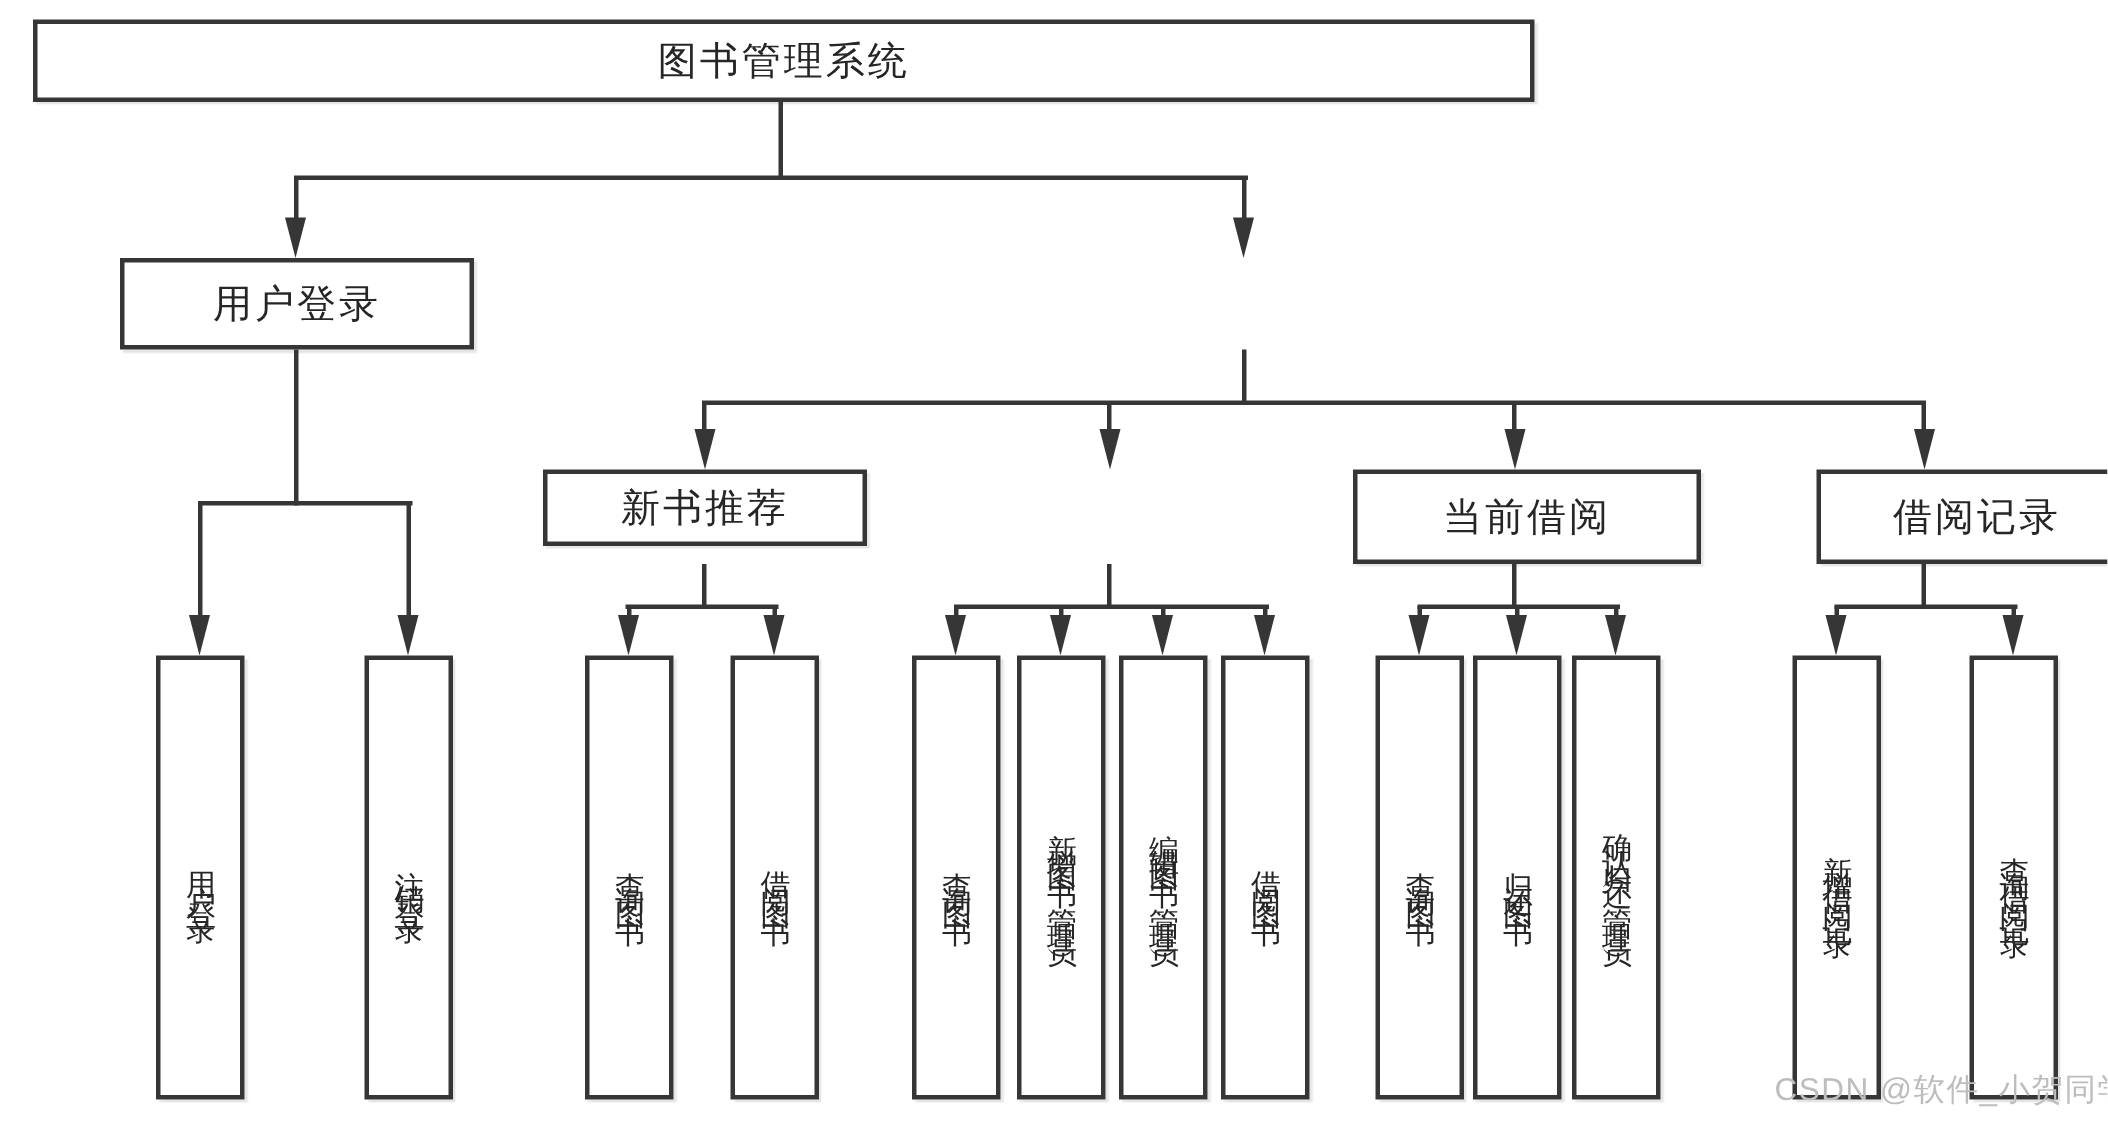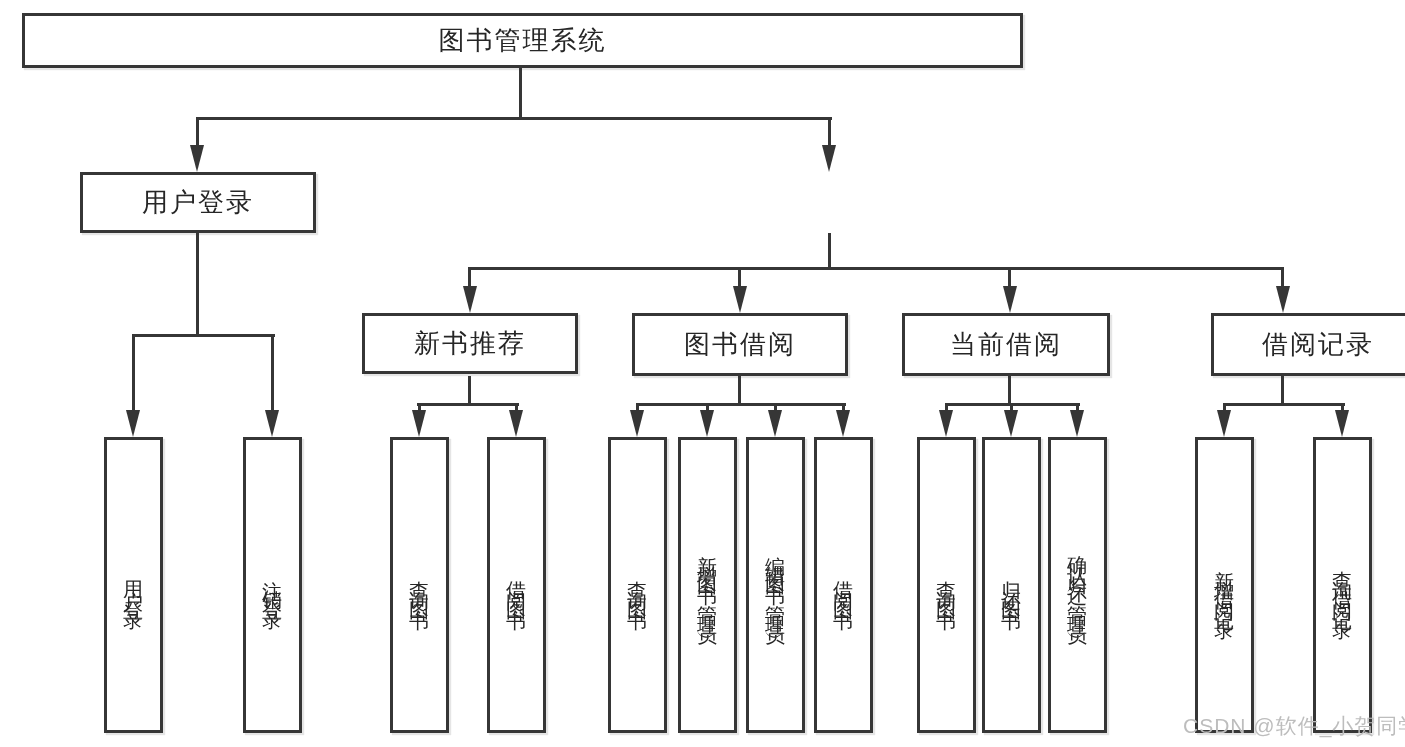--- a/index.html
+++ b/index.html
@@ -71,27 +71,24 @@
   <div class="hl" style="left:468px;top:267px;width:816px;"></div>
   <div class="vl" style="left:468px;top:268px;height:22px;"></div>
   <div class="arr" style="left:463px;top:286px;"></div>
   <div class="vl" style="left:738px;top:268px;height:22px;"></div>
   <div class="arr" style="left:733px;top:286px;"></div>
   <div class="vl" style="left:1008px;top:268px;height:22px;"></div>
   <div class="arr" style="left:1003px;top:286px;"></div>
   <div class="vl" style="left:1281px;top:268px;height:22px;"></div>
   <div class="arr" style="left:1276px;top:286px;"></div>
 
-  <div class="box" style="left:362px;top:313px;width:216px;height:61px;">
+  <div class="box" style="left:362px;top:313px;width:216px;height:51px;">
     <span>新书推荐</span>
   </div>
-  <div class="box" style="left:632px;top:313px;width:216px;height:63px;">
-    <span>图书借阅</span>
-  </div>
-  <div class="box" style="left:902px;top:313px;width:208px;height:63px;">
+  <div class="box" style="left:902px;top:313px;width:232px;height:63px;">
     <span>当前借阅</span>
   </div>
   <div class="box" style="left:1175px;top:313px;width:214px;height:63px;margin-left:36px;">
     <span>借阅记录</span>
   </div>
 
   <div class="vl" style="left:468px;top:376px;height:30px;"></div>
   <div class="hl" style="left:417px;top:403px;width:102px;"></div>
   <div class="vl" style="left:418px;top:404px;height:9px;"></div>
   <div class="arr" style="left:412px;top:410px;"></div>

